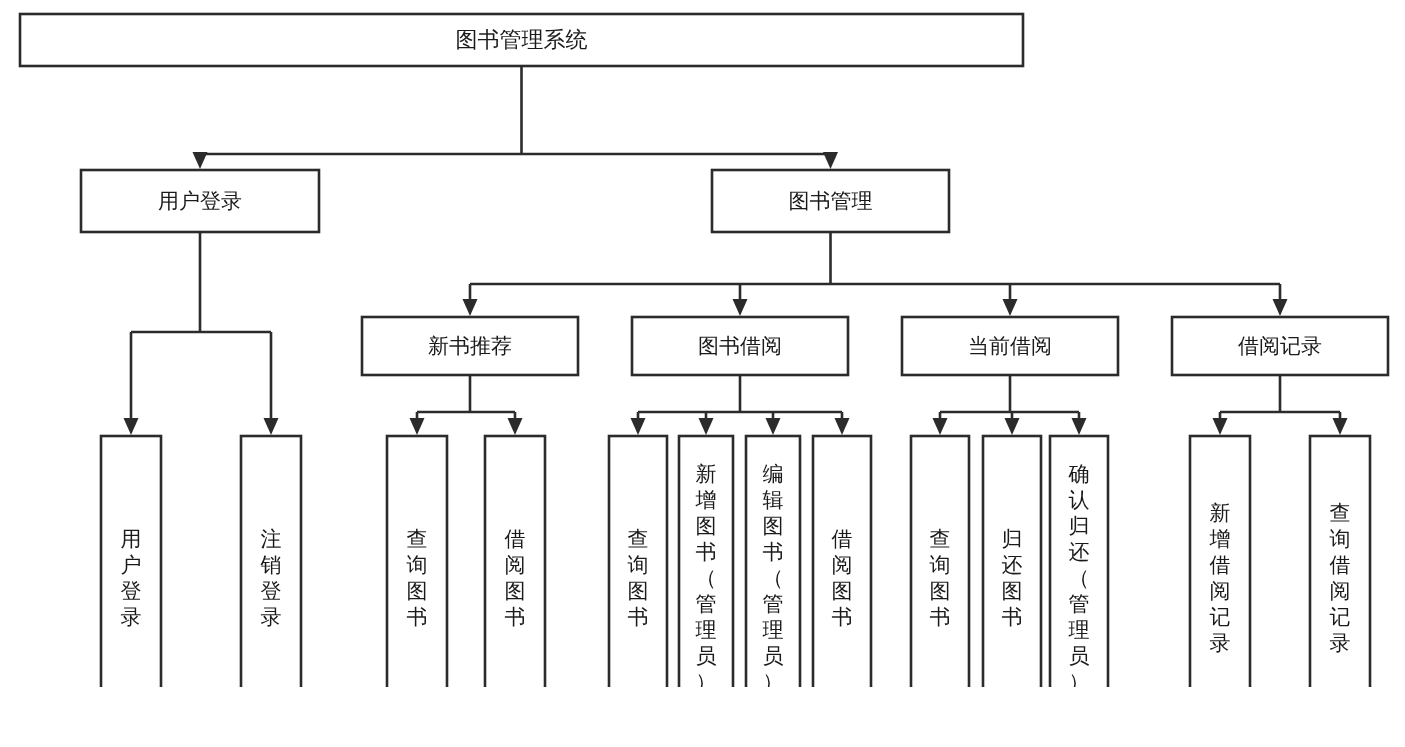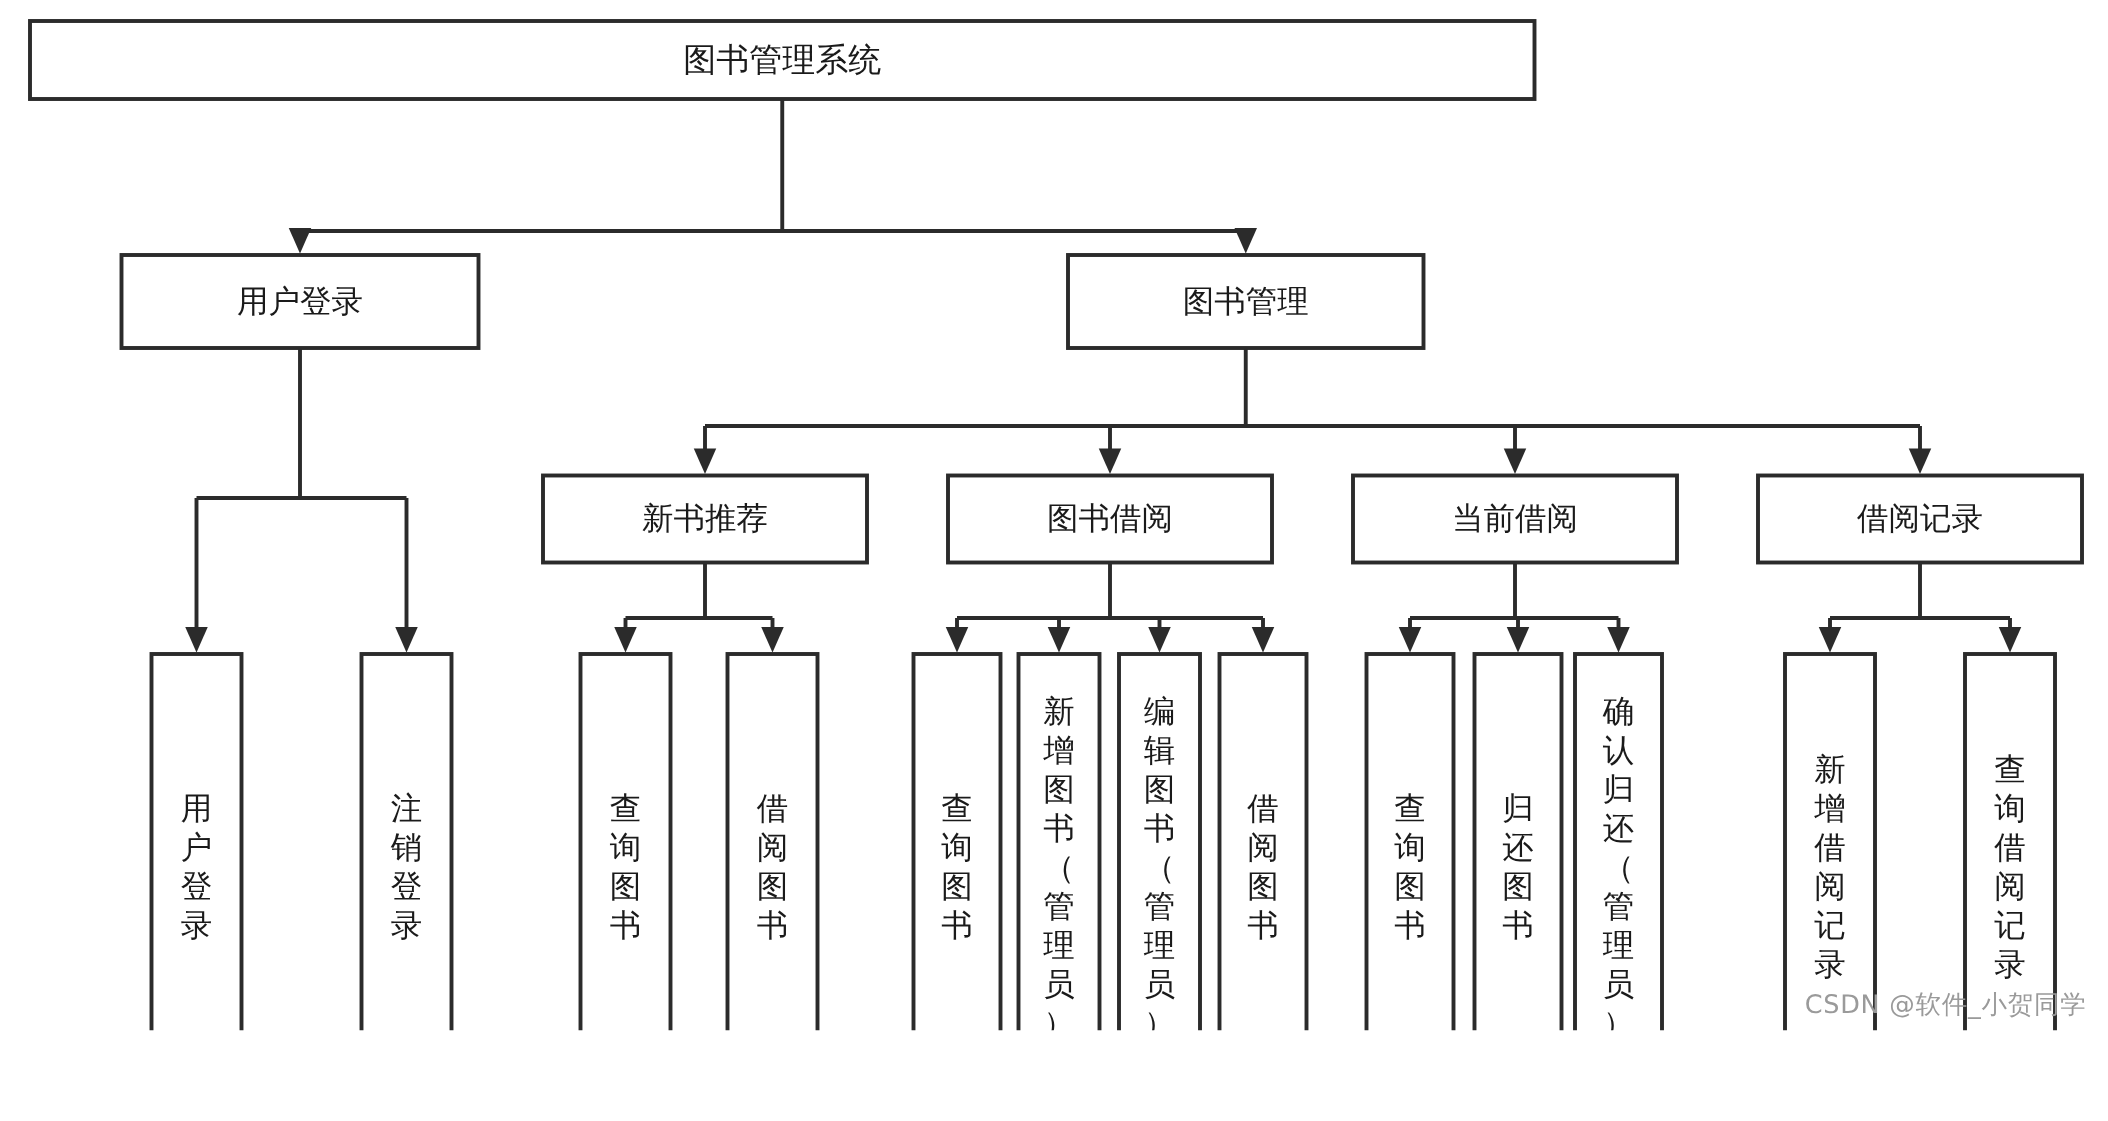--- a/index.html
+++ b/index.html
@@ -219,15 +219,14 @@
           <rect x="1190" y="436" width="60" height="298" class="node-box"></rect>
           <text x="1220" y="0" class="leaf-label"><tspan x="1220" y="520">新</tspan><tspan x="1220" y="546">增</tspan><tspan x="1220" y="572">借</tspan><tspan x="1220" y="598">阅</tspan><tspan x="1220" y="624">记</tspan><tspan x="1220" y="650">录</tspan></text>
         </g>
         <g>
           <rect x="1310" y="436" width="60" height="298" class="node-box"></rect>
           <text x="1340" y="0" class="leaf-label"><tspan x="1340" y="520">查</tspan><tspan x="1340" y="546">询</tspan><tspan x="1340" y="572">借</tspan><tspan x="1340" y="598">阅</tspan><tspan x="1340" y="624">记</tspan><tspan x="1340" y="650">录</tspan></text>
         </g>
       </g>
   </svg>
 
-  <div class="watermark">CSDN @软件_小贺同学</div>
 
 </div>
 
 </body></html>

